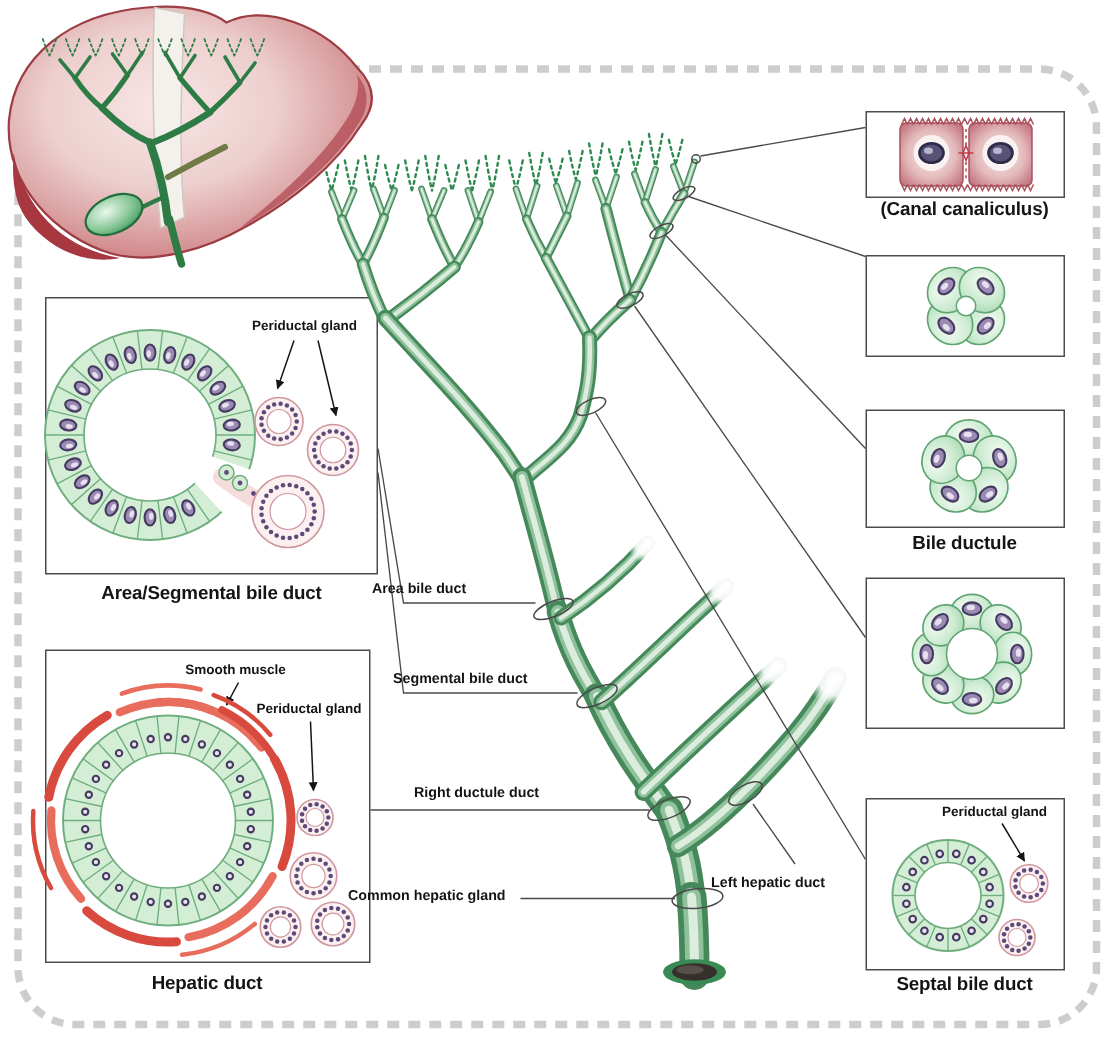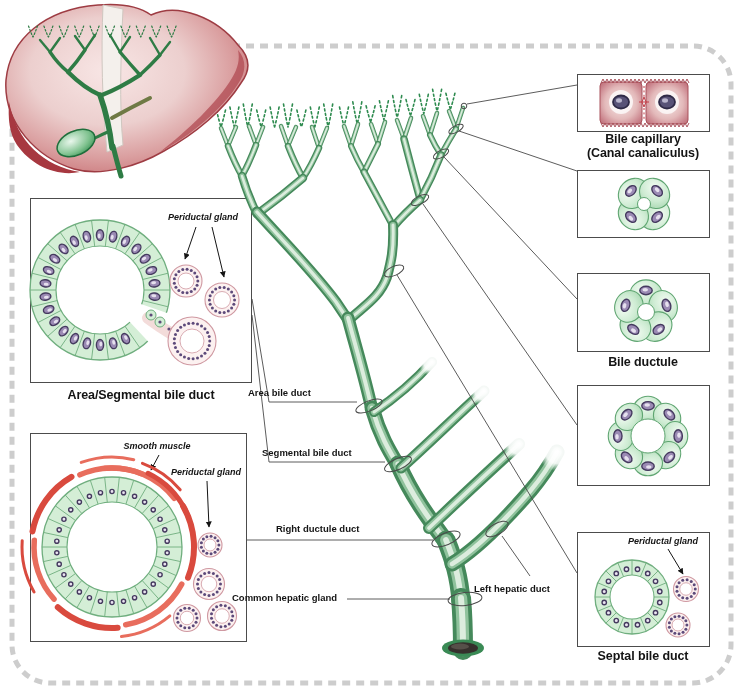--- a/index.html
+++ b/index.html
@@ -1,21 +1,21 @@
 <!DOCTYPE html>
 <html><head>
 <meta charset="utf-8">
 <style>
   html,body{margin:0;padding:0;background:#fff;}
   #stage{position:relative;width:743px;height:693px;background:#fff;overflow:hidden;
          font-family:"Liberation Sans",sans-serif;}
   .box{position:absolute;background:#fff;border:1.3px solid #4c4c4c;box-sizing:border-box;}
   .cap{position:absolute;font-weight:bold;font-size:12.5px;line-height:14px;text-align:center;
        color:#141414;letter-spacing:-0.1px;}
-  .small{position:absolute;font-weight:bold;font-size:9px;line-height:10px;text-align:center;color:#141414;font-style:italic;}
+  .small{position:absolute;font-weight:bold;font-size:9px;line-height:10px;text-align:center;color:#141414;}
   .duct{position:absolute;font-weight:bold;font-size:9.5px;line-height:11px;text-align:left;color:#141414;}
   svg{position:absolute;left:0;top:0;pointer-events:none;}
 </style>
 </head>
 <body>
 
 <div id="stage">
 
   <div class="box" style="left:577px;top:74px;width:133px;height:58px"></div>
   <div class="box" style="left:577px;top:170px;width:133px;height:68px"></div>
@@ -683,27 +683,27 @@
       <path d="M68,72 Q84,88 100,95" fill="none" stroke="#2e7c45" stroke-width="4.4" stroke-linecap="round"></path>
       <path d="M140,75 Q120,88 102,95" fill="none" stroke="#2e7c45" stroke-width="4.4" stroke-linecap="round"></path>
       <path d="M100,95 C106,112 110,130 112,148" fill="none" stroke="#2e7c45" stroke-width="5.5" stroke-linecap="round"></path>
       <path d="M112,118 Q130,108 150,98" fill="none" stroke="#6f7a45" stroke-width="4" stroke-linecap="round"></path>
       <path d="M113,146 C116,158 118,166 121,176" fill="none" stroke="#2e7c45" stroke-width="5" stroke-linecap="round"></path>
       <path d="M95,138 Q103,134 110,131" fill="none" stroke="#2e7c45" stroke-width="3" stroke-linecap="round"></path>
       <ellipse cx="76" cy="143" rx="20" ry="12" fill="url(#gbG)" stroke="#1f6f3c" stroke-width="1.5" transform="rotate(-24 76 143)"></ellipse>
     </svg>
 
   <div class="cap" style="left:568px;top:132px;width:150px">
-    <div>Bile capillary</div>
     <div>(Canal canaliculus)</div>
   </div>
   <div class="cap" style="left:568px;top:355px;width:150px">Bile ductule</div>
   <div class="cap" style="left:568px;top:649px;width:150px">Septal bile duct</div>
 
   <div class="cap" style="left:31px;top:388px;width:220px">Area/Segmental bile duct</div>
+  <div class="cap" style="left:28px;top:648px;width:220px">Hepatic duct</div>
 
   <div class="small" style="left:153px;top:212px;width:100px">Periductal gland</div>
   <div class="small" style="left:107px;top:441px;width:100px">Smooth muscle</div>
   <div class="small" style="left:156px;top:467px;width:100px">Periductal gland</div>
   <div class="small" style="left:613px;top:536px;width:100px">Periductal gland</div>
 
   <div class="duct" style="left:248px;top:387px;width:130px">Area bile duct</div>
   <div class="duct" style="left:262px;top:447px;width:130px">Segmental bile duct</div>
   <div class="duct" style="left:276px;top:523px;width:130px">Right ductule duct</div>
   <div class="duct" style="left:232px;top:592px;width:130px">Common hepatic gland</div>

